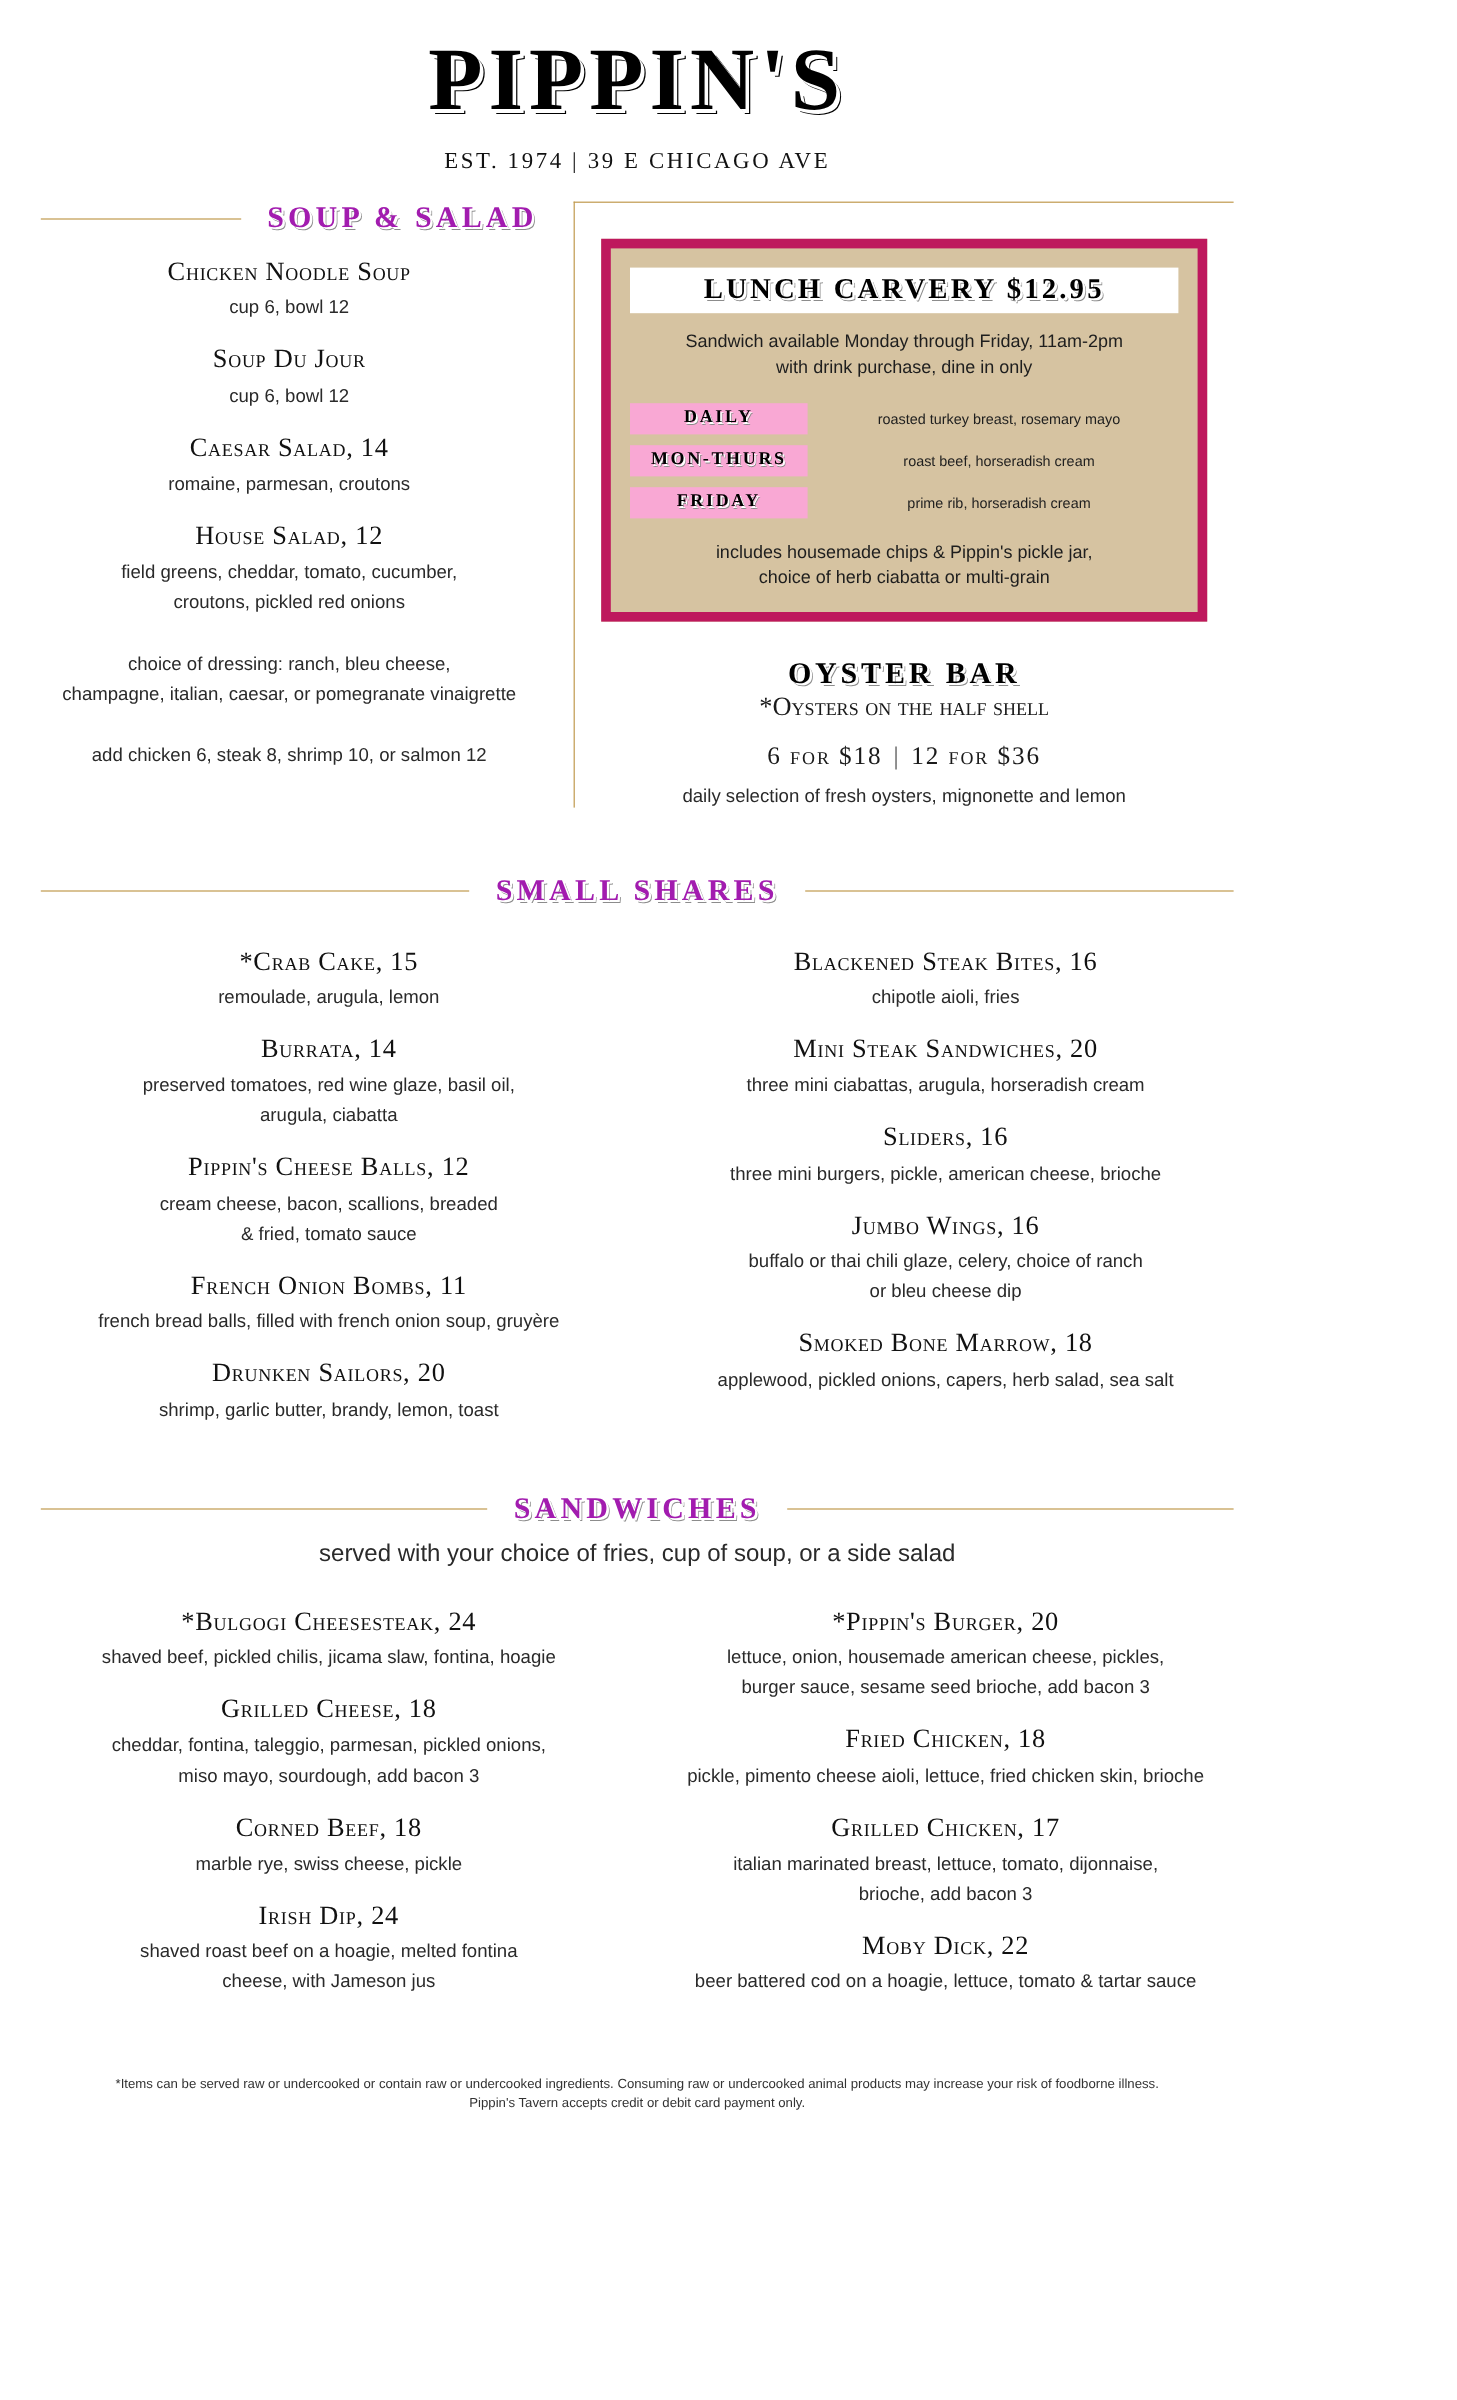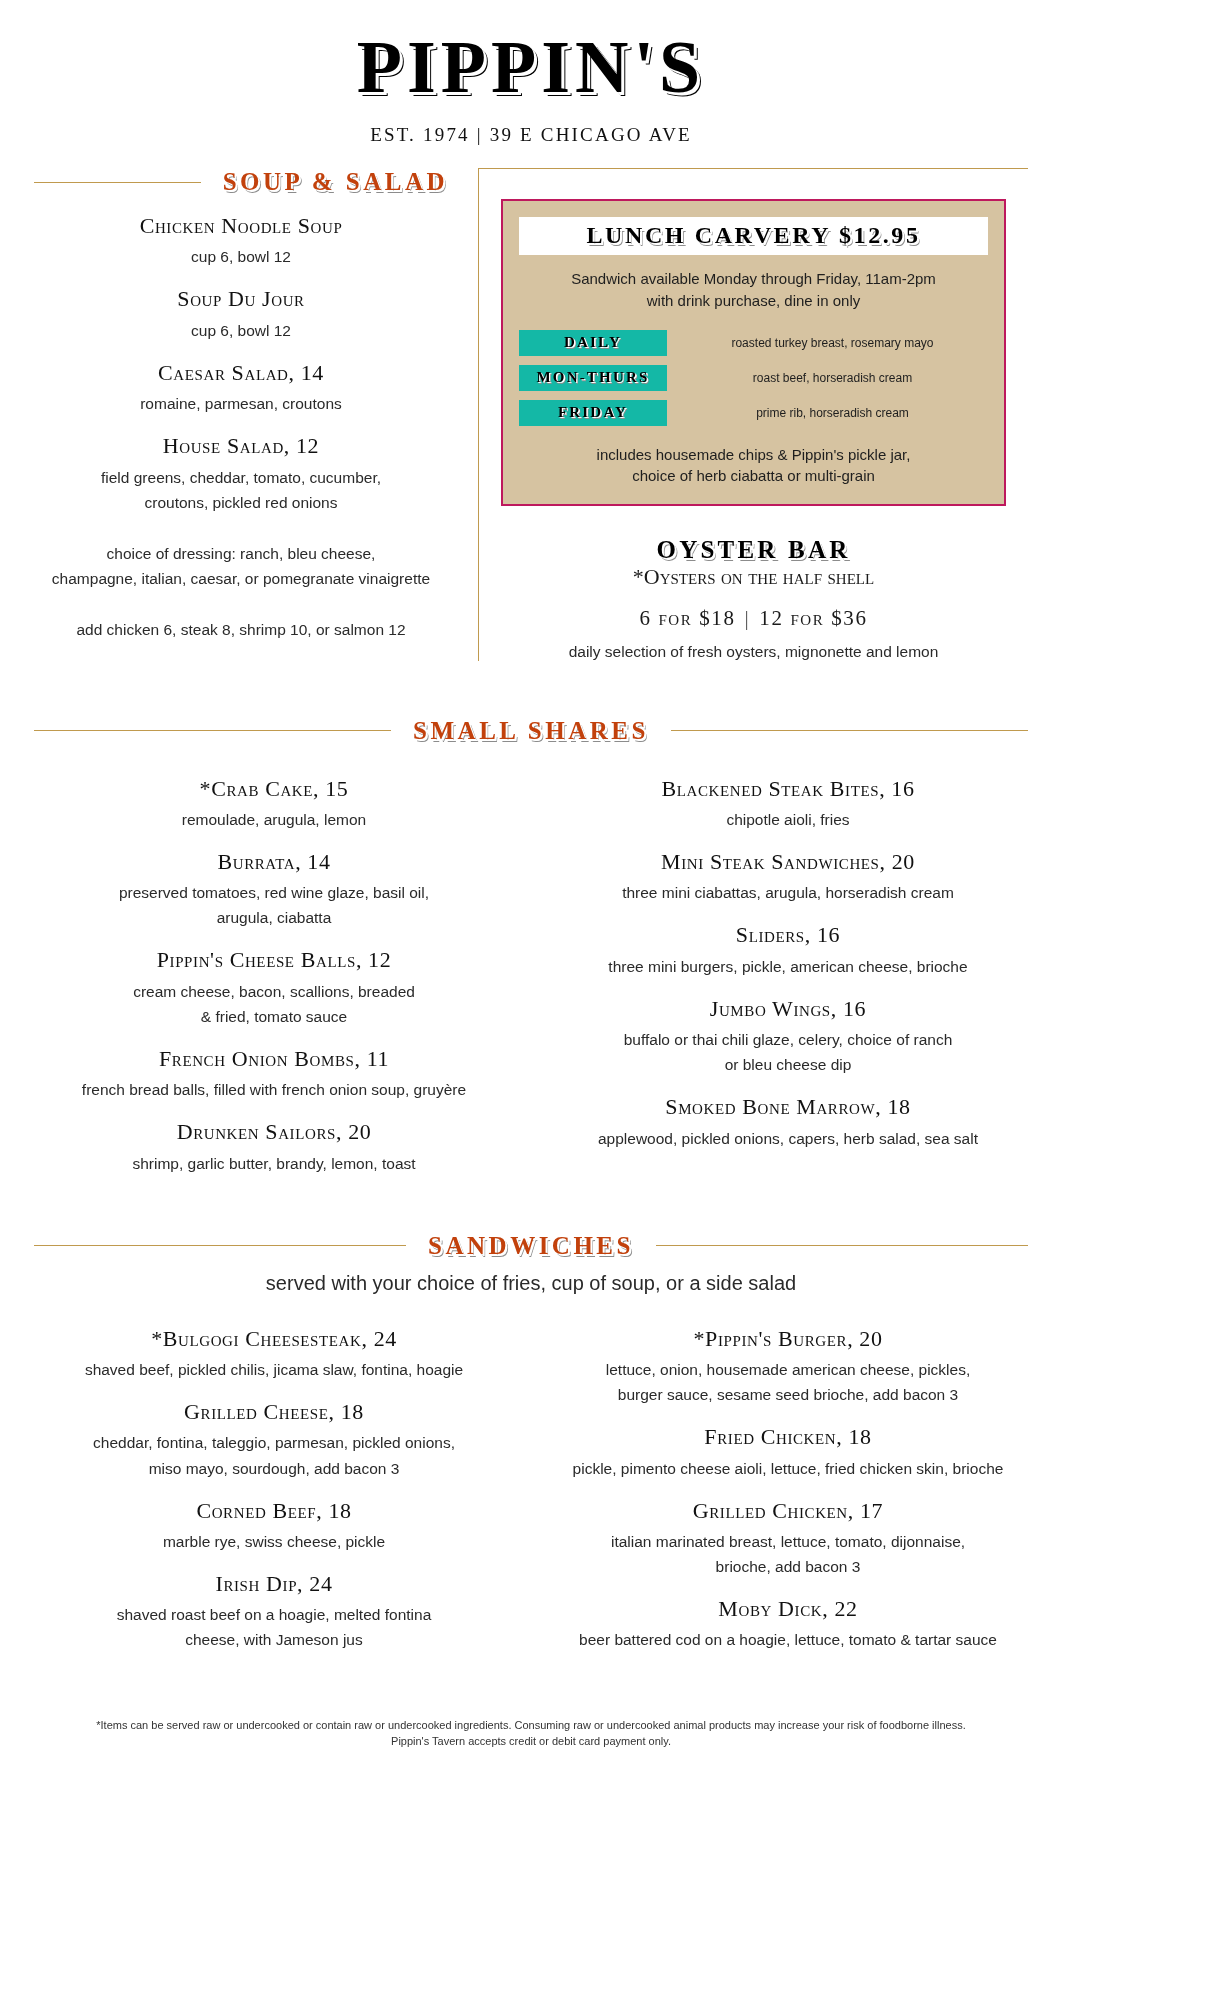--- a/index.html
+++ b/index.html
@@ -46,21 +46,21 @@
     height: 1px;
     background: #c09a4e;
     flex: 1 1 auto;
   }
   .section-title {
     font-family: "Liberation Serif", serif;
     font-weight: bold;
     font-size: 25px;
     letter-spacing: 3.5px;
     white-space: nowrap;
-    color: #c2410c;
+    color: #a21caf;
     text-shadow: 2px 2px 0 #ffffff, 2.6px 2.6px 0 #8c8c8c;
   }
 
   
   .item { text-align: center; margin-top: 17px; }
   .item-name {
     font-family: "Liberation Serif", serif;
     font-size: 22px;
     font-variant: small-caps;
     letter-spacing: 0.6px;
@@ -91,21 +91,21 @@
     border-left: 1.5px solid #c09a4e;
     border-top: 1.5px solid #c09a4e;
     margin-left: 8px;
     margin-right: 34px;
     padding: 18px 0 0 0;
   }
 
   
   .carvery {
     background: #d6c3a1;
-    border: 2px solid #be185d;
+    border: 8px solid #be185d;
     margin: 12px 22px 0 22px;
     padding: 16px 16px 18px 16px;
   }
   .carvery-title-wrap { background: #ffffff; padding: 5px 0 6px 0; text-align: center; }
   .carvery-title {
     font-family: "Liberation Serif", serif;
     font-weight: bold;
     font-size: 24px;
     letter-spacing: 2.6px;
     color: #000;
@@ -118,21 +118,21 @@
     line-height: 1.45;
     margin-top: 13px;
   }
   .carvery-rows { margin-top: 18px; }
   .carvery-row {
     display: flex;
     align-items: center;
     margin-bottom: 9px;
   }
   .chip {
-    background: #14b8a6;
+    background: #f9a8d4;
     width: 148px;
     text-align: center;
     padding: 4px 0 5px 0;
     font-family: "Liberation Serif", serif;
     font-weight: bold;
     font-size: 15px;
     letter-spacing: 2.2px;
     color: #000;
     text-shadow: 1.4px 1.4px 0 #ffffff, 1.9px 1.9px 0 #8c8c8c;
     flex: 0 0 auto;

